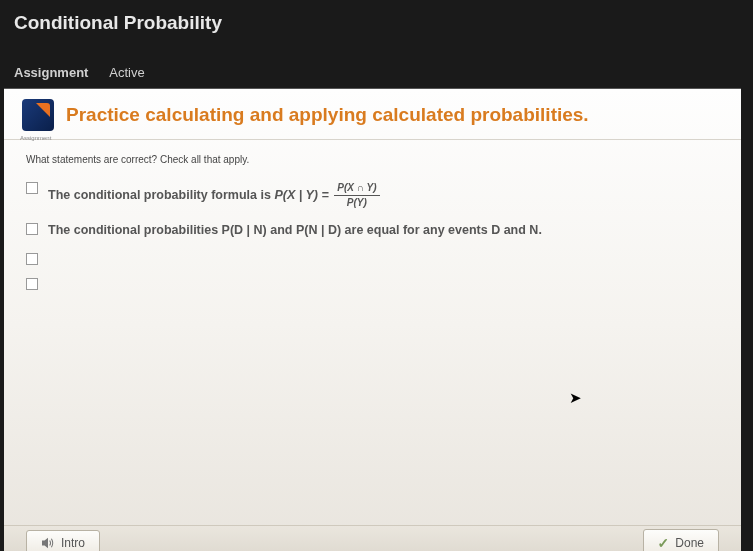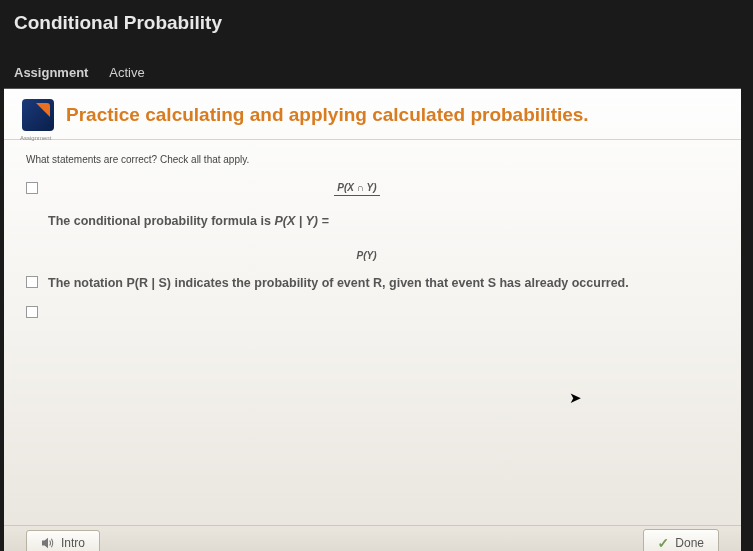--- a/index.html
+++ b/index.html
@@ -113,31 +113,29 @@
     .formula-segment {
       font-style: italic;
     }
     .fraction {
       display: inline-flex;
       flex-direction: column;
       vertical-align: middle;
       font-size: 10px;
       margin-left: 2px;
       font-style: italic;
-      gap: 45px;
     }
     .fraction .num {
       border-bottom: 1px solid #555;
       padding: 0 3px;
       text-align: center;
     }
     .fraction .den {
       padding: 0 3px;
-      text-align: right;
-      margin-top: 8px;
+      text-align: center;
     }
     .bottom-bar {
       position: absolute;
       bottom: 0;
       left: 0;
       right: 0;
       height: 34px;
       background: linear-gradient(to bottom, #eae6de 0%, #ddd8ce 100%);
       border-top: 1px solid #cfc9bd;
       display: flex;
@@ -205,24 +203,27 @@
         <div class="option-text">
           <span>The conditional probability formula is </span>
           <span class="formula-segment">P(X | Y) = </span>
           <span class="fraction">
             <span class="num">P(X ∩ Y)</span>
             <span class="den">P(Y)</span>
           </span>
         </div>
       </div>
 
-
-      <div class="option-row">
-        <div class="checkbox"></div>
-        <div class="option-text">The notation P(R | S) indicates the probability of event R, given that event S has already occurred.</div>
+      <div class="option-row">
+        <div class="checkbox"></div>
+        <div class="option-text">The conditional probabilities P(D | N) and P(N | D) are equal for any events D and N.</div>
+      </div>
+
+      <div class="option-row">
+        <div class="checkbox"></div>
       </div>
 
 
       <div class="option-row">
         <div class="checkbox"></div>
       </div>
 
     </div>
 
     <div class="cursor">➤</div>

